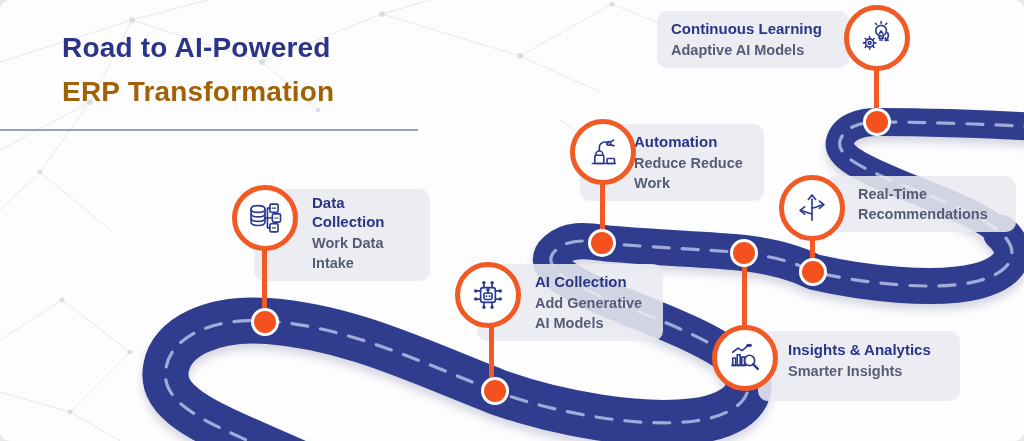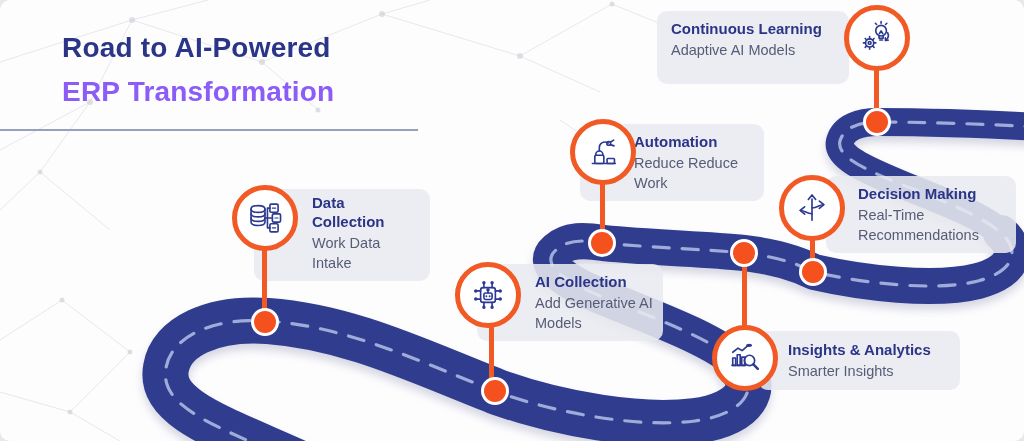--- a/index.html
+++ b/index.html
@@ -6,48 +6,48 @@
   .stage{
     position:relative;width:1024px;height:441px;margin:0 auto;
     background:#fdfdfe;overflow:hidden;border-radius:10px;
   }
   
   .mesh{position:absolute;inset:0;z-index:0;}
   
   .header{position:absolute;left:62px;top:26px;z-index:6;}
   .title-line{display:block;font-size:28px;font-weight:700;line-height:44px;letter-spacing:.2px;}
   .title-line.l1{color:#2B3588;}
-  .title-line.l2{color:#8b5cf6;text-align:right;}
+  .title-line.l2{color:#a16207;text-align:right;}
   .title-rule{position:absolute;left:0;top:129px;width:418px;height:2px;background:#98A0BF;z-index:6;}
   
   .road-svg{position:absolute;inset:0;z-index:1;}
   .road-body{filter:drop-shadow(0px 6px 4px rgba(110,115,155,.28));}
   
   .card{
     position:absolute;z-index:2;background:rgba(233,234,240,.87);
     border-radius:10px;box-sizing:border-box;
   }
   .card .c-title{font-size:15px;font-weight:700;color:#2B3588;line-height:19px;margin:0 0 2px 0;}
-  .card .c-sub{font-size:14.5px;font-weight:400;color:#575C76;line-height:20px;}
+  .card .c-sub{font-size:14.5px;font-weight:700;color:#575C76;line-height:20px;}
   .stem{position:absolute;width:5px;background:#F15A24;border-radius:3px;z-index:3;}
   .dot{position:absolute;width:22px;height:22px;background:#F4511E;border:3px solid #fff;
        border-radius:50%;z-index:4;box-sizing:content-box;}
   .circle{
     position:absolute;width:66px;height:66px;border-radius:50%;background:#fff;
     border:5px solid #F15A24;box-sizing:border-box;z-index:5;
     display:flex;align-items:center;justify-content:center;
   }
   .circle svg{stroke:#2B3990;fill:none;stroke-width:2;stroke-linecap:round;stroke-linejoin:round;}
   
   .dc-card{left:254px;top:189px;width:176px;padding:4px 10px 8px 58px;}
   .ai-card{left:477px;top:264px;width:186px;padding:8px 10px 8px 58px;}
   .au-card{left:580px;top:124px;width:184px;padding:8px 10px 8px 54px;}
-  .in-card{left:758px;top:331px;width:202px;padding:9px 14px 9px 30px;}
+  .in-card{left:758px;top:331px;width:202px;padding:9px 14px 20px 30px;}
   .dm-card{left:826px;top:176px;width:190px;padding:8px 12px 8px 32px;}
-  .cl-card{left:657px;top:11px;width:192px;padding:8px 12px 24px 14px;}
+  .cl-card{left:657px;top:11px;width:192px;padding:8px 12px 8px 14px;}
   .dc-circle{left:232px;top:185px;}  .dc-stem{left:262px;top:244px;height:80px;}  .dc-dot{left:251px;top:308px;}
   .ai-circle{left:455px;top:262px;}  .ai-stem{left:489px;top:322px;height:70px;}  .ai-dot{left:481px;top:377px;}
   .au-circle{left:570px;top:119px;}  .au-stem{left:600px;top:179px;height:66px;}  .au-dot{left:588px;top:229px;}
   .in-circle{left:712px;top:325px;}  .in-stem{left:742px;top:255px;height:72px;}  .in-dot{left:730px;top:239px;}
   .dm-circle{left:779px;top:175px;}  .dm-stem{left:810px;top:235px;height:40px;}  .dm-dot{left:799px;top:258px;}
   .cl-circle{left:844px;top:5px;}    .cl-stem{left:874px;top:66px;height:58px;}   .cl-dot{left:863px;top:108px;}
 </style>
 </head>
 <body>
 
@@ -167,21 +167,20 @@
       <rect x="12.5" y="18" width="3.6" height="13"></rect>
       <rect x="18" y="21" width="3.6" height="10"></rect>
       <path d="M7 15l6.5-5 5 3 7-6"></path>
       <ellipse cx="27" cy="6.5" rx="3.6" ry="2" fill="#2B3990" stroke="none"></ellipse>
       <circle cx="27.5" cy="25" r="6.3"></circle>
       <path d="M32.2 29.7l5.5 5.5" stroke-width="3"></path>
     </svg>
   </div>
 
   <div class="card dm-card">
-    <div class="c-title">Decision Making</div>
     <div class="c-sub">Real-Time Recommendations</div>
   </div>
   <div class="stem dm-stem"></div>
   <div class="dot dm-dot"></div>
   <div class="circle dm-circle">
     <svg width="36" height="36" viewBox="0 0 44 44">
       <path d="M22 37V11"></path>
       <path d="M17.5 11.5L22 6l4.5 5.5"></path>
       <path d="M22 29c-7 0-8-4-14-4"></path>
       <path d="M13 20.5L7.5 25l5.5 4.5"></path>

